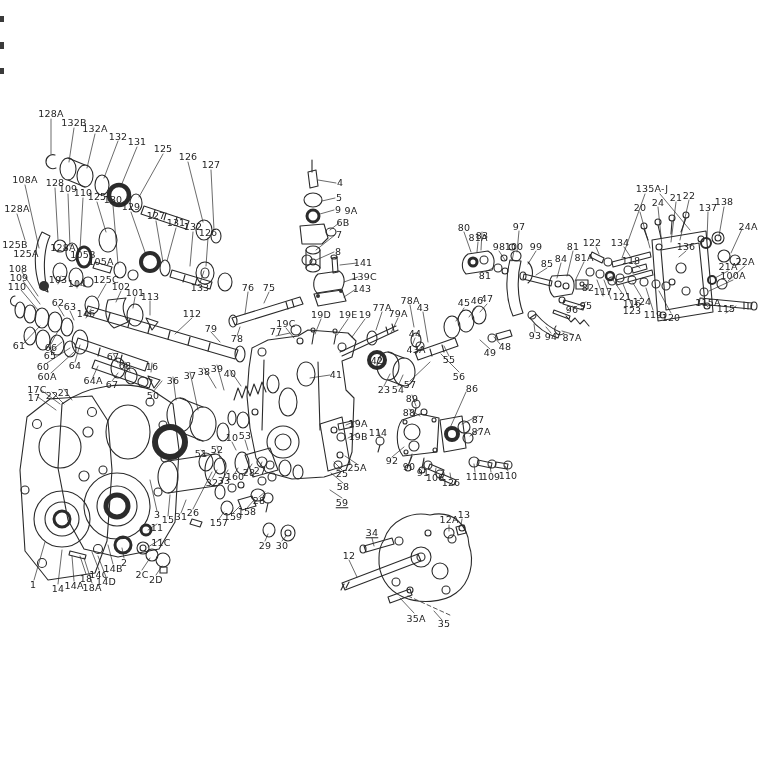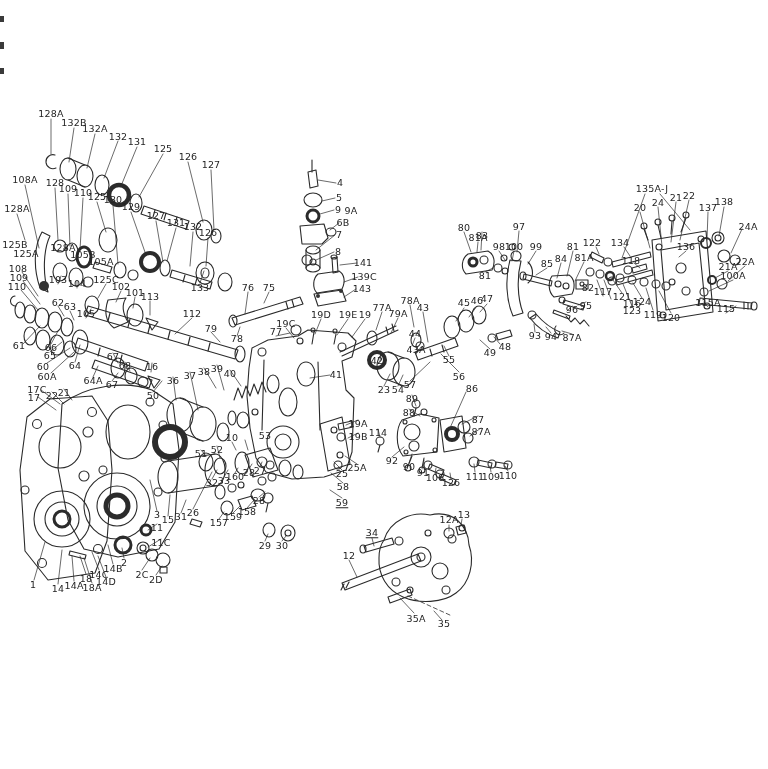--- a/index.html
+++ b/index.html
@@ -444,21 +444,21 @@
       <span class="lbl" style="left: 17px; top: 287px;">110</span>
       <span class="lbl" style="left: 58px; top: 280px;">103</span>
       <span class="lbl" style="left: 77px; top: 284px;">104</span>
       <span class="lbl" style="left: 106px; top: 280px;">125C</span>
       <span class="lbl" style="left: 121px; top: 287px;">102</span>
       <span class="lbl" style="left: 135px; top: 293px;">101</span>
       <span class="lbl" style="left: 150px; top: 297px;">113</span>
       <span class="lbl" style="left: 200px; top: 288px;">133</span>
       <span class="lbl" style="left: 58px; top: 303px;">62</span>
       <span class="lbl" style="left: 70px; top: 307px;">63</span>
-      <span class="lbl" style="left: 86px; top: 314px;">105</span>
+      <span class="lbl" style="left: 86px; top: 314px;">146</span>
       <span class="lbl" style="left: 192px; top: 314px;">112</span>
       <span class="lbl" style="left: 211px; top: 329px;">79</span>
       <span class="lbl" style="left: 237px; top: 339px;">78</span>
       <span class="lbl" style="left: 19px; top: 346px;">61</span>
       <span class="lbl" style="left: 51px; top: 348px;">66</span>
       <span class="lbl" style="left: 50px; top: 356px;">65</span>
       <span class="lbl" style="left: 43px; top: 367px;">60</span>
       <span class="lbl" style="left: 47px; top: 377px;">60A</span>
       <span class="lbl" style="left: 75px; top: 366px;">64</span>
       <span class="lbl" style="left: 113px; top: 357px;">67</span>
@@ -525,21 +525,21 @@
       <span class="lbl" style="left: 435px; top: 478px;">106</span>
       <span class="lbl" style="left: 451px; top: 483px;">126</span>
       <span class="lbl" style="left: 475px; top: 477px;">111</span>
       <span class="lbl" style="left: 491px; top: 477px;">109</span>
       <span class="lbl" style="left: 508px; top: 476px;">110</span>
       <span class="lbl" style="left: 357px; top: 468px;">25A</span>
       <span class="lbl" style="left: 342px; top: 474px;">25</span>
       <span class="lbl" style="left: 343px; top: 487px;">58</span>
       <span class="lbl" style="left: 342px; top: 503px; text-decoration: underline;">59</span>
       <span class="lbl" style="left: 232px; top: 438px;">10</span>
-      <span class="lbl" style="left: 245px; top: 436px; margin-left: 20px;">53</span>
+      <span class="lbl" style="left: 245px; top: 436px;">53</span>
       <span class="lbl" style="left: 201px; top: 454px;">51</span>
       <span class="lbl" style="left: 217px; top: 450px;">52</span>
       <span class="lbl" style="left: 212px; top: 483px;">32</span>
       <span class="lbl" style="left: 224px; top: 481px;">33</span>
       <span class="lbl" style="left: 235px; top: 477px;">160</span>
       <span class="lbl" style="left: 249px; top: 473px;">28</span>
       <span class="lbl" style="left: 260px; top: 471px;">27</span>
       <span class="lbl" style="left: 259px; top: 501px;">28</span>
       <span class="lbl" style="left: 157px; top: 515px;">3</span>
       <span class="lbl" style="left: 168px; top: 520px;">15</span>

